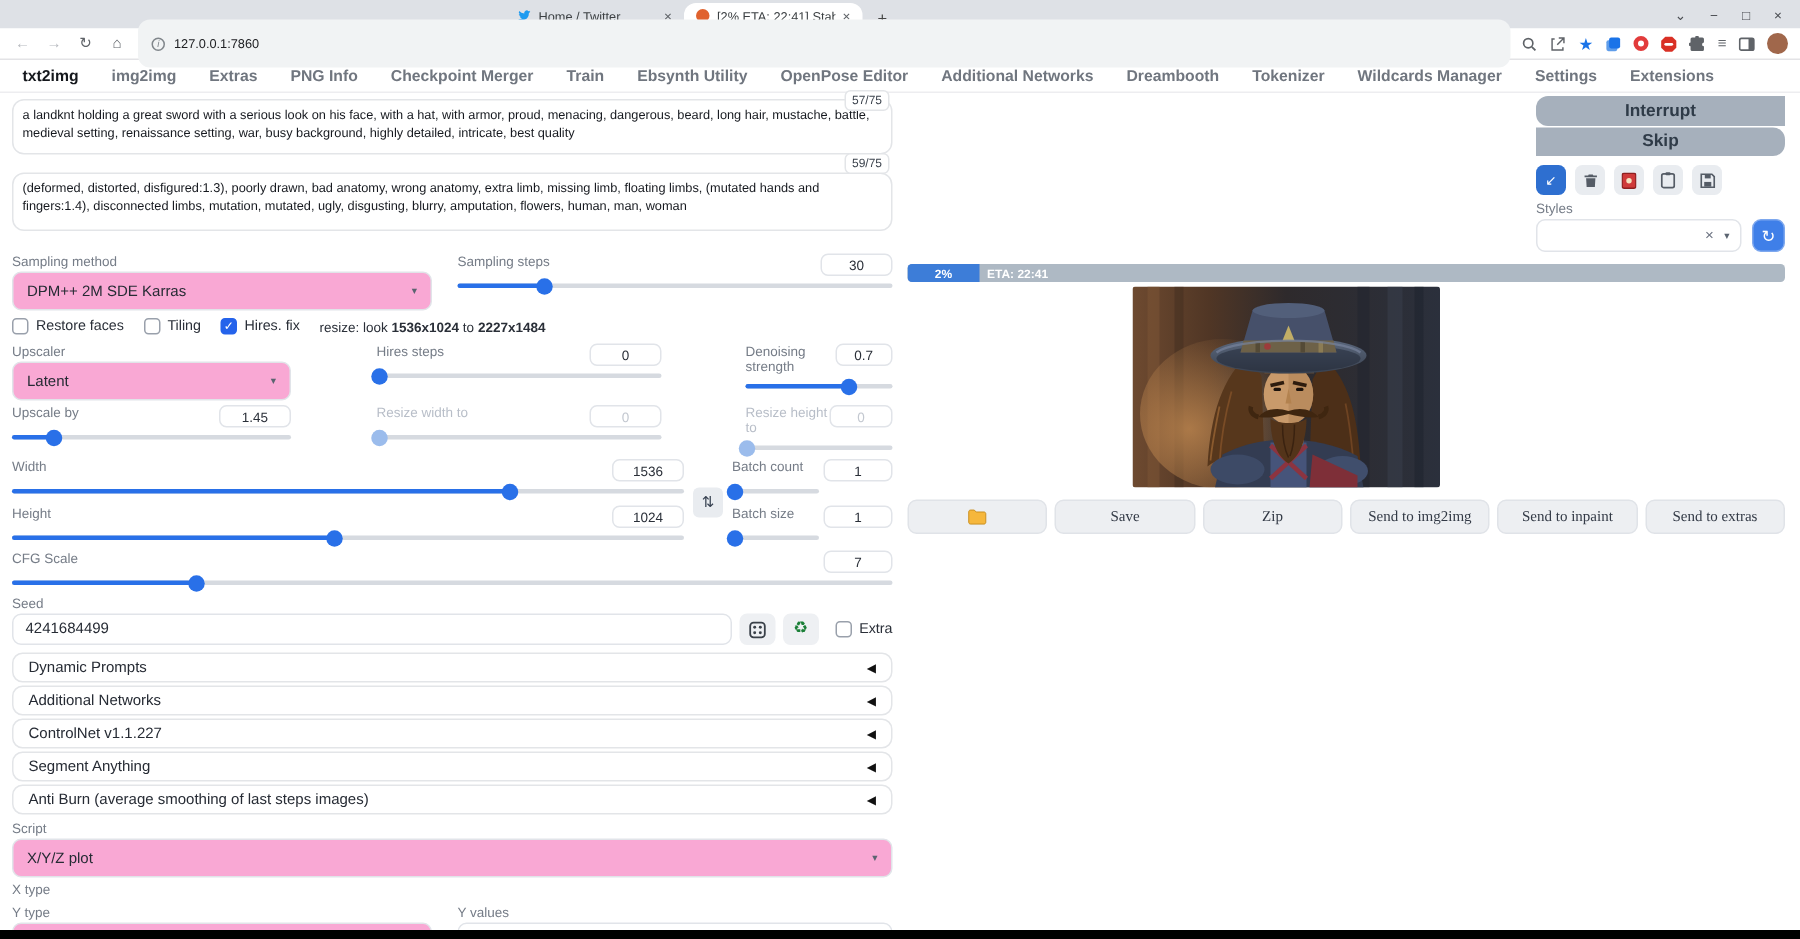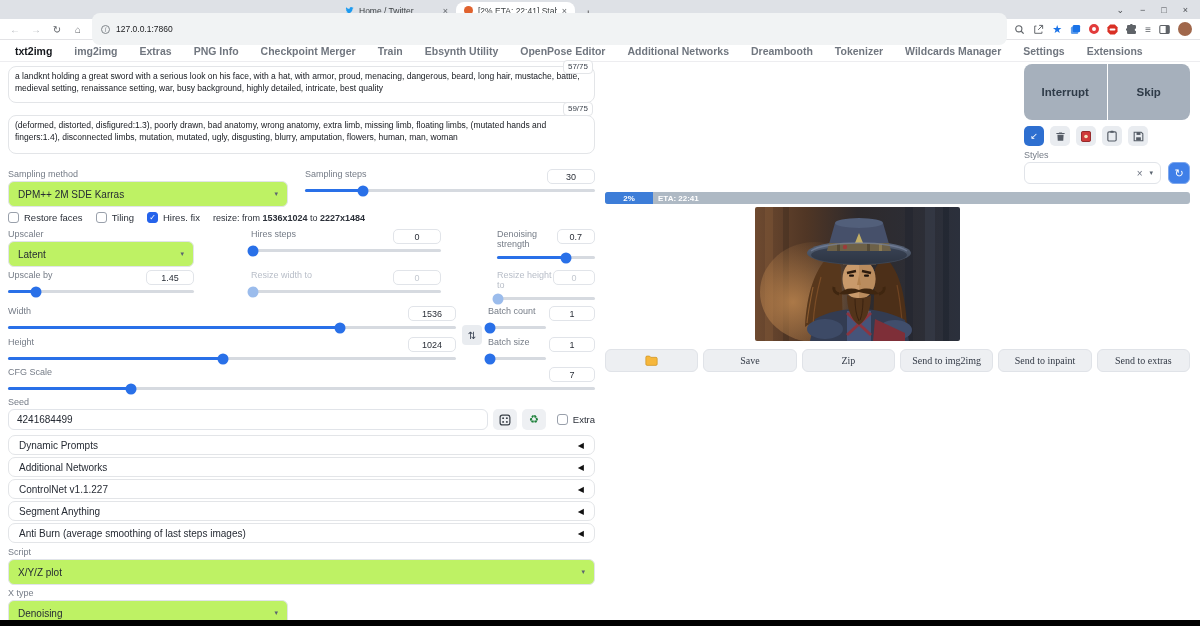--- a/index.html
+++ b/index.html
@@ -37,21 +37,21 @@
   .left { width:587px; flex:none; }
   .right { width:585px; flex:none; display:flex; flex-direction:column; }
 
   .lbl { font-size:9px; color:#757c87; margin-bottom:2px; line-height:10px; display:block; }
   .lbl.dis { color:#b8bec8; }
   .pwrap { position:relative; }
   .pbox { border:1px solid #e3e5e8; border-radius:8px; background:#fff; height:37px; padding:4px 6px;
           font-size:8.5px; color:#15181e; line-height:1.4; overflow:hidden; }
   .counter { position:absolute; right:2px; background:#fff; border:1px solid #e3e5e8; border-radius:4px;
              font-size:8px; color:#3c434d; padding:0 4px; line-height:12px; }
-  .dd { height:22px; border:1px solid #e1e4e9; border-radius:6px; background:#bef264; display:flex; align-items:center;
+  .dd { height:22px; border:1px solid #e1e4e9; border-radius:6px; background:#f9a8d4; display:flex; align-items:center;
         justify-content:space-between; padding:12px 9px; font-size:10px; color:#262b34; }
   .dd .arr { color:#5b6470; font-size:7px; }
   .numbox { height:15px; width:48px; border:1px solid #e1e4e9; border-radius:5px; background:#fff; font-size:9px;
             color:#2a2f38; display:flex; align-items:center; justify-content:center; }
   .numbox.dis { color:#c3c8d0; }
   .textinput { height:21px; border:1px solid #e1e4e9; border-radius:6px; background:#fff; display:flex;
                align-items:center; padding:0 8px; font-size:10px; color:#262b34; }
   .slider { position:relative; height:11px; display:flex; align-items:center; margin-top:1px; }
   .track { position:relative; width:100%; height:3px; background:#d6dae0; border-radius:2px; }
   .fill { position:absolute; left:0; top:0; height:3px; background:#2970e8; border-radius:2px; }
@@ -78,21 +78,21 @@
   .sbtn { width:24px; height:21px; background:#eef0f3; border-radius:5px; display:flex; align-items:center; justify-content:center; }
   .recy { color:#1a7f37; font-size:11px; line-height:1; }
   .acc { height:20px; border:1px solid #e3e5e8; border-radius:7px; background:#fff; display:flex; align-items:center;
          justify-content:space-between; padding:0 10px; font-size:10px; color:#262b34; margin-top:2px; }
   .acc .tri { font-size:8px; color:#111; }
   .xyrow { display:flex; gap:17px; margin-top:3px; }
   .xcol { width:280px; } .vcol { flex:1; }
 
   
   .rstack { width:166px; margin-left:auto; }
-  .genbtns { display:flex; gap:1px; height:56px; }
+  .genbtns { display:flex; gap:1px; height:40px;flex-direction:column; }
   .gbtn { flex:1; background:#a6b0bc; color:#2f3b48; font-size:11.5px; font-weight:600; display:flex;
           align-items:center; justify-content:center; }
   .gbtn:first-child { border-radius:8px 0 0 8px; } .gbtn:last-child { border-radius:0 8px 8px 0; }
   .toolrow { display:flex; gap:6px; margin-top:6px; }
   .tbtn { width:20px; height:20px; border-radius:5px; background:#e9ecf0; display:flex; align-items:center;
           justify-content:center; color:#4a515c; font-size:9px; }
   .tbtn.primary { background:#2e6fd0; color:#fff; }
   .stylesrow { display:flex; gap:7px; margin-top:2px; }
   .stylesdd { flex:1; height:22px; border:1px solid #e1e4e9; border-radius:6px; background:#fff; display:flex;
               align-items:center; justify-content:flex-end; gap:7px; padding:0 7px; }
@@ -238,21 +238,21 @@
       </div>
       <div class="chk">
         <span class="box"></span>
         <span>Tiling</span>
       </div>
       <div class="chk">
         <span class="box checked">✓</span>
         <span>Hires. fix</span>
       </div>
       <div class="resize-note">
-        <span>resize: from</span> <b>1536x1024</b>
+        <span>resize: look</span> <b>1536x1024</b>
         <span>to</span> <b>2227x1484</b>
       </div>
     </div>
 
     <div class="hrow" style="margin-top:6px;">
       <div class="hc1">
         <span class="lbl">Upscaler</span>
         <div class="dd">
           <span>Latent</span>
           <span class="arr">▾</span>
@@ -446,24 +446,20 @@
       <span class="lbl">Script</span>
       <div class="dd" style="height:19px;">
         <span>X/Y/Z plot</span>
         <span class="arr">▾</span>
       </div>
     </div>
 
     <div class="xyrow">
       <div class="xcol">
         <span class="lbl">X type</span>
-        <div class="dd" style="height:21px;">
-          <span>Denoising</span>
-          <span class="arr">▾</span>
-        </div>
       </div>
     </div>
 
     <div class="xyrow">
       <div class="xcol">
         <span class="lbl">Y type</span>
         <div class="dd" style="height:21px;">
           <span>Nothing</span>
           <span class="arr">▾</span>
         </div>

